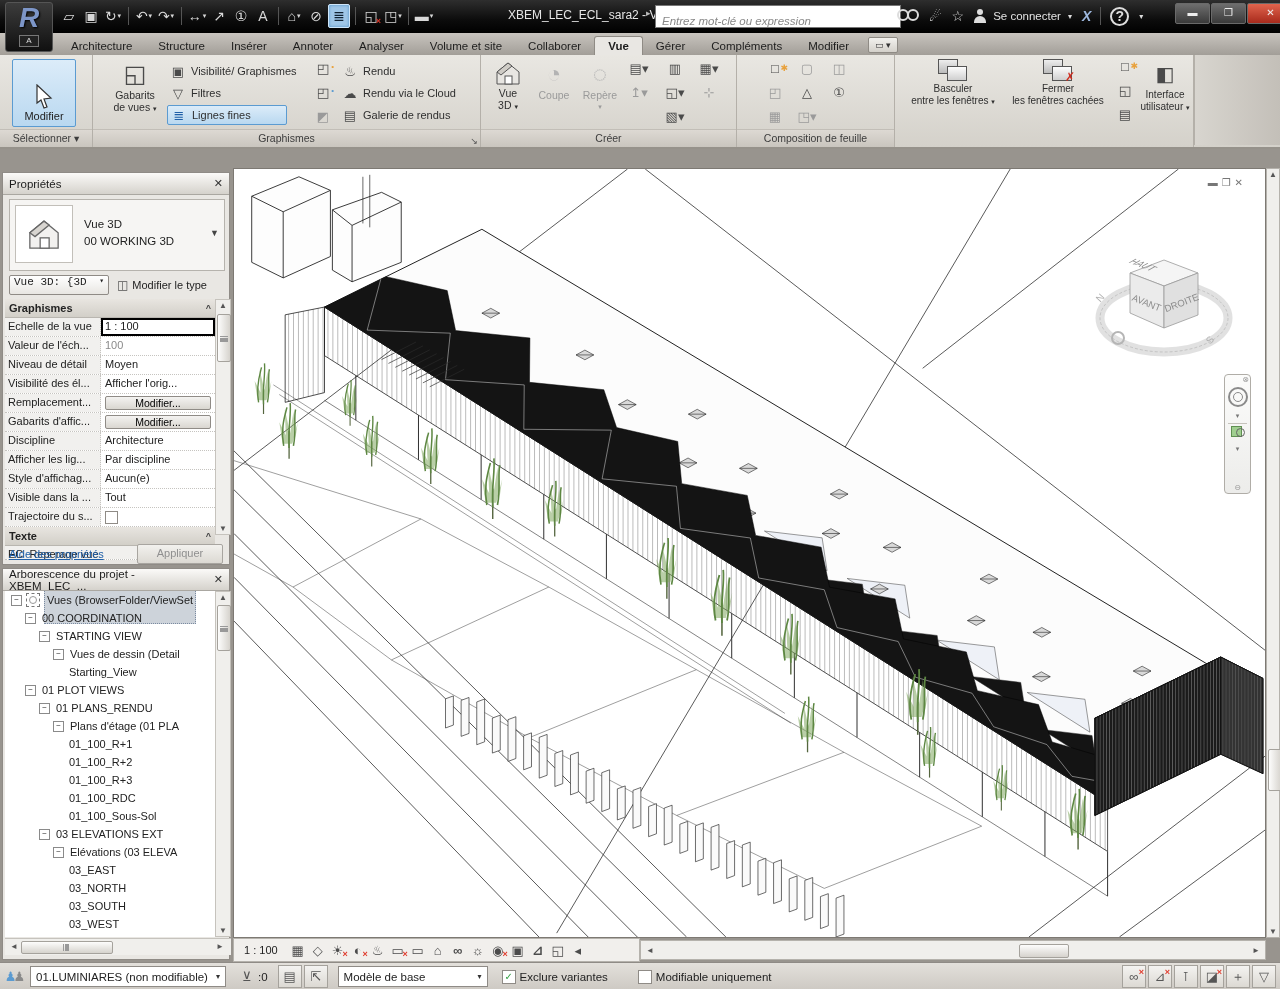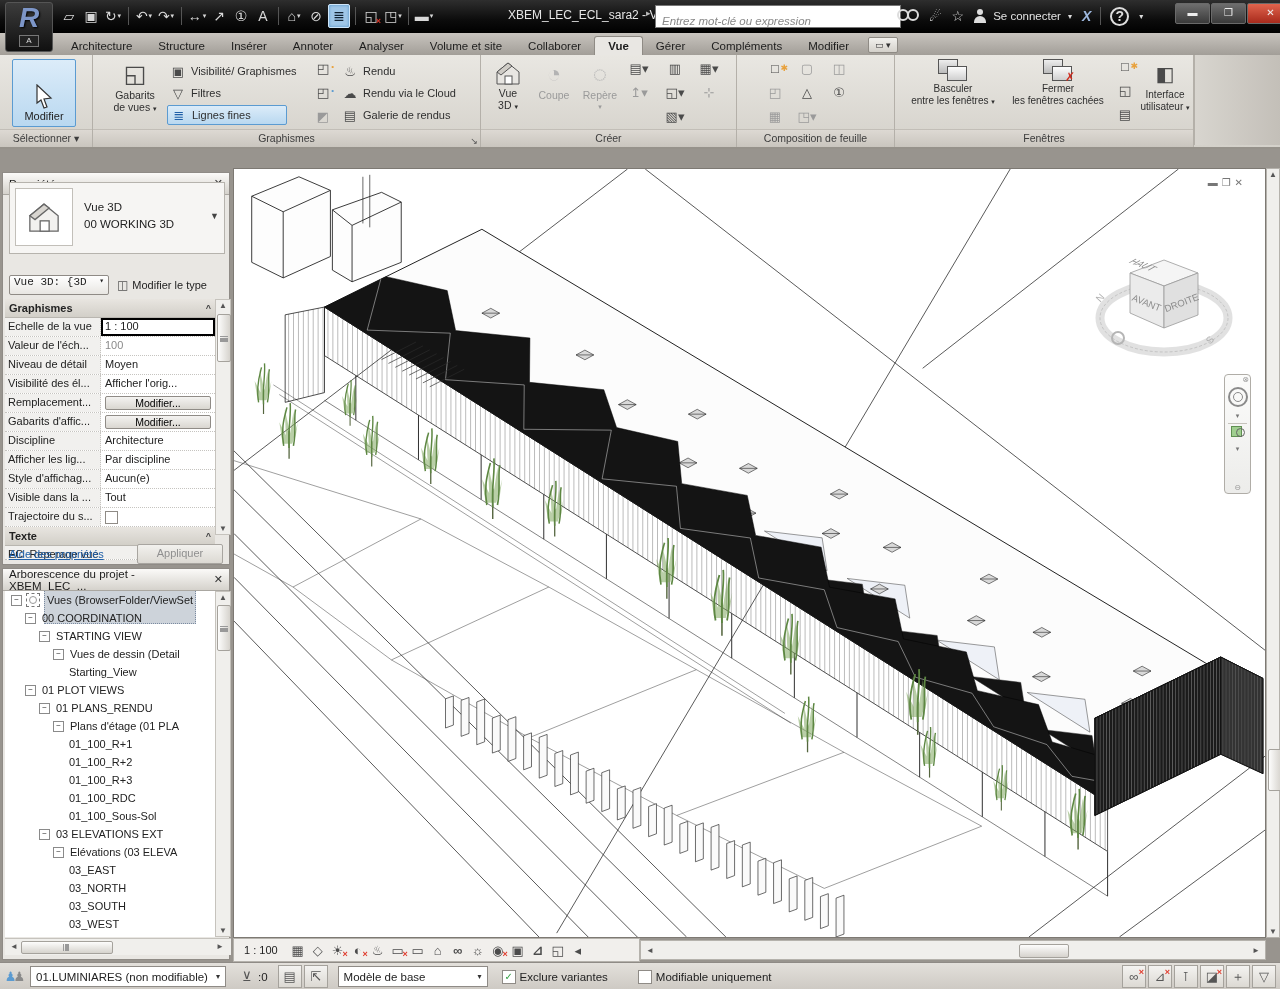--- a/index.html
+++ b/index.html
@@ -58,21 +58,21 @@
   .winicon{width:30px;height:22px;position:relative;margin-bottom:2px;}
   .winicon i{position:absolute;border:1px solid #555;background:linear-gradient(#fdfdfd,#cfcfcf);width:18px;height:13px;}
   .winicon i.b{left:9px;top:7px;}
   .winicon i.a{left:0;top:0;background:linear-gradient(#eee,#bbb);}
   .winicon u{position:absolute;right:-2px;bottom:-2px;color:#cf2b1d;font-weight:bold;font-size:12px;text-decoration:none;}
   #ribbonfill{left:1194px;top:0;width:86px;height:90px;background:linear-gradient(90deg,#d8d5cf,#c3bfb8);border-left:1px solid #b4b0a9;}
   
   .palette{background:#e9e7e3;border:1px solid #8f8b86;box-sizing:border-box;}
   .ptitle{height:21px;background:linear-gradient(#fbfaf8,#d5d2cc);border-bottom:1px solid #aaa7a1;display:flex;align-items:center;padding:0 6px;font-size:11.5px;color:#1c1c1c;}
   .ptitle .x{margin-left:auto;font-size:11px;color:#333;font-weight:bold;}
-  #typebox{left:6px;top:9px;width:214px;height:70px;background:#f6f5f3;border:1px solid #b6b3ad;}
+  #typebox{left:6px;top:26px;width:214px;height:70px;background:#f6f5f3;border:1px solid #b6b3ad;}
   #typeicon{left:5px;top:5px;width:56px;height:56px;background:#fff;border:1px solid #c2bfb9;display:flex;align-items:center;justify-content:center;}
   #typetext{left:74px;top:16px;font-size:11.5px;color:#222;line-height:17px;}
   #typedrop{right:5px;top:28px;color:#444;font-size:9px;}
   #selrow{left:6px;top:101px;width:214px;height:22px;display:flex;align-items:center;}
   #selcombo{width:100px;height:20px;background:linear-gradient(#fff,#e8e6e2);border:1px solid #8f8b86;border-radius:2px;display:flex;align-items:flex-start;padding:0 4px;box-sizing:border-box;font-family:Liberation Mono, monospace;}
   #selcombo b{font-weight:normal;overflow:hidden;white-space:nowrap;width:80px;}
   #selcombo em{font-style:normal;font-size:8px;margin-left:auto;}
   #modtype{display:flex;align-items:center;margin-left:8px;font-size:11px;color:#222;}
   #modtype .mi{font-size:12px;margin-right:4px;color:#555;}
   #propgrid{left:2px;top:126px;width:210px;}
@@ -359,21 +359,20 @@
       <div class="smallgrid">
         <span style="left:218px;top:0">□<u style="position:absolute;right:-1px;top:-1px;color:#e8a13c;font-size:9px;text-decoration:none">✱</u></span>
         <span style="left:218px;top:24px">◱</span>
         <span style="left:218px;top:48px">▤</span>
       </div>
       <div class="bigbtn" style="left:244px;top:4px;width:52px;font-size:10px">
         <span class="bicon" style="font-size:20px">◧</span>
         <span>Interface</span>
         <span><span>utilisateur</span> <em style="font-size:7px">▾</em></span>
       </div>
-      <div class="plabel">Fenêtres</div>
     </div>
 
     <div id="ribbonfill" class="abs"></div>
   </div>
 
   <div class="palette abs" style="left:2px;top:172px;width:228px;height:393px">
     <div class="ptitle">
       <span>Propriétés</span>
       <span class="x">✕</span>
     </div>

